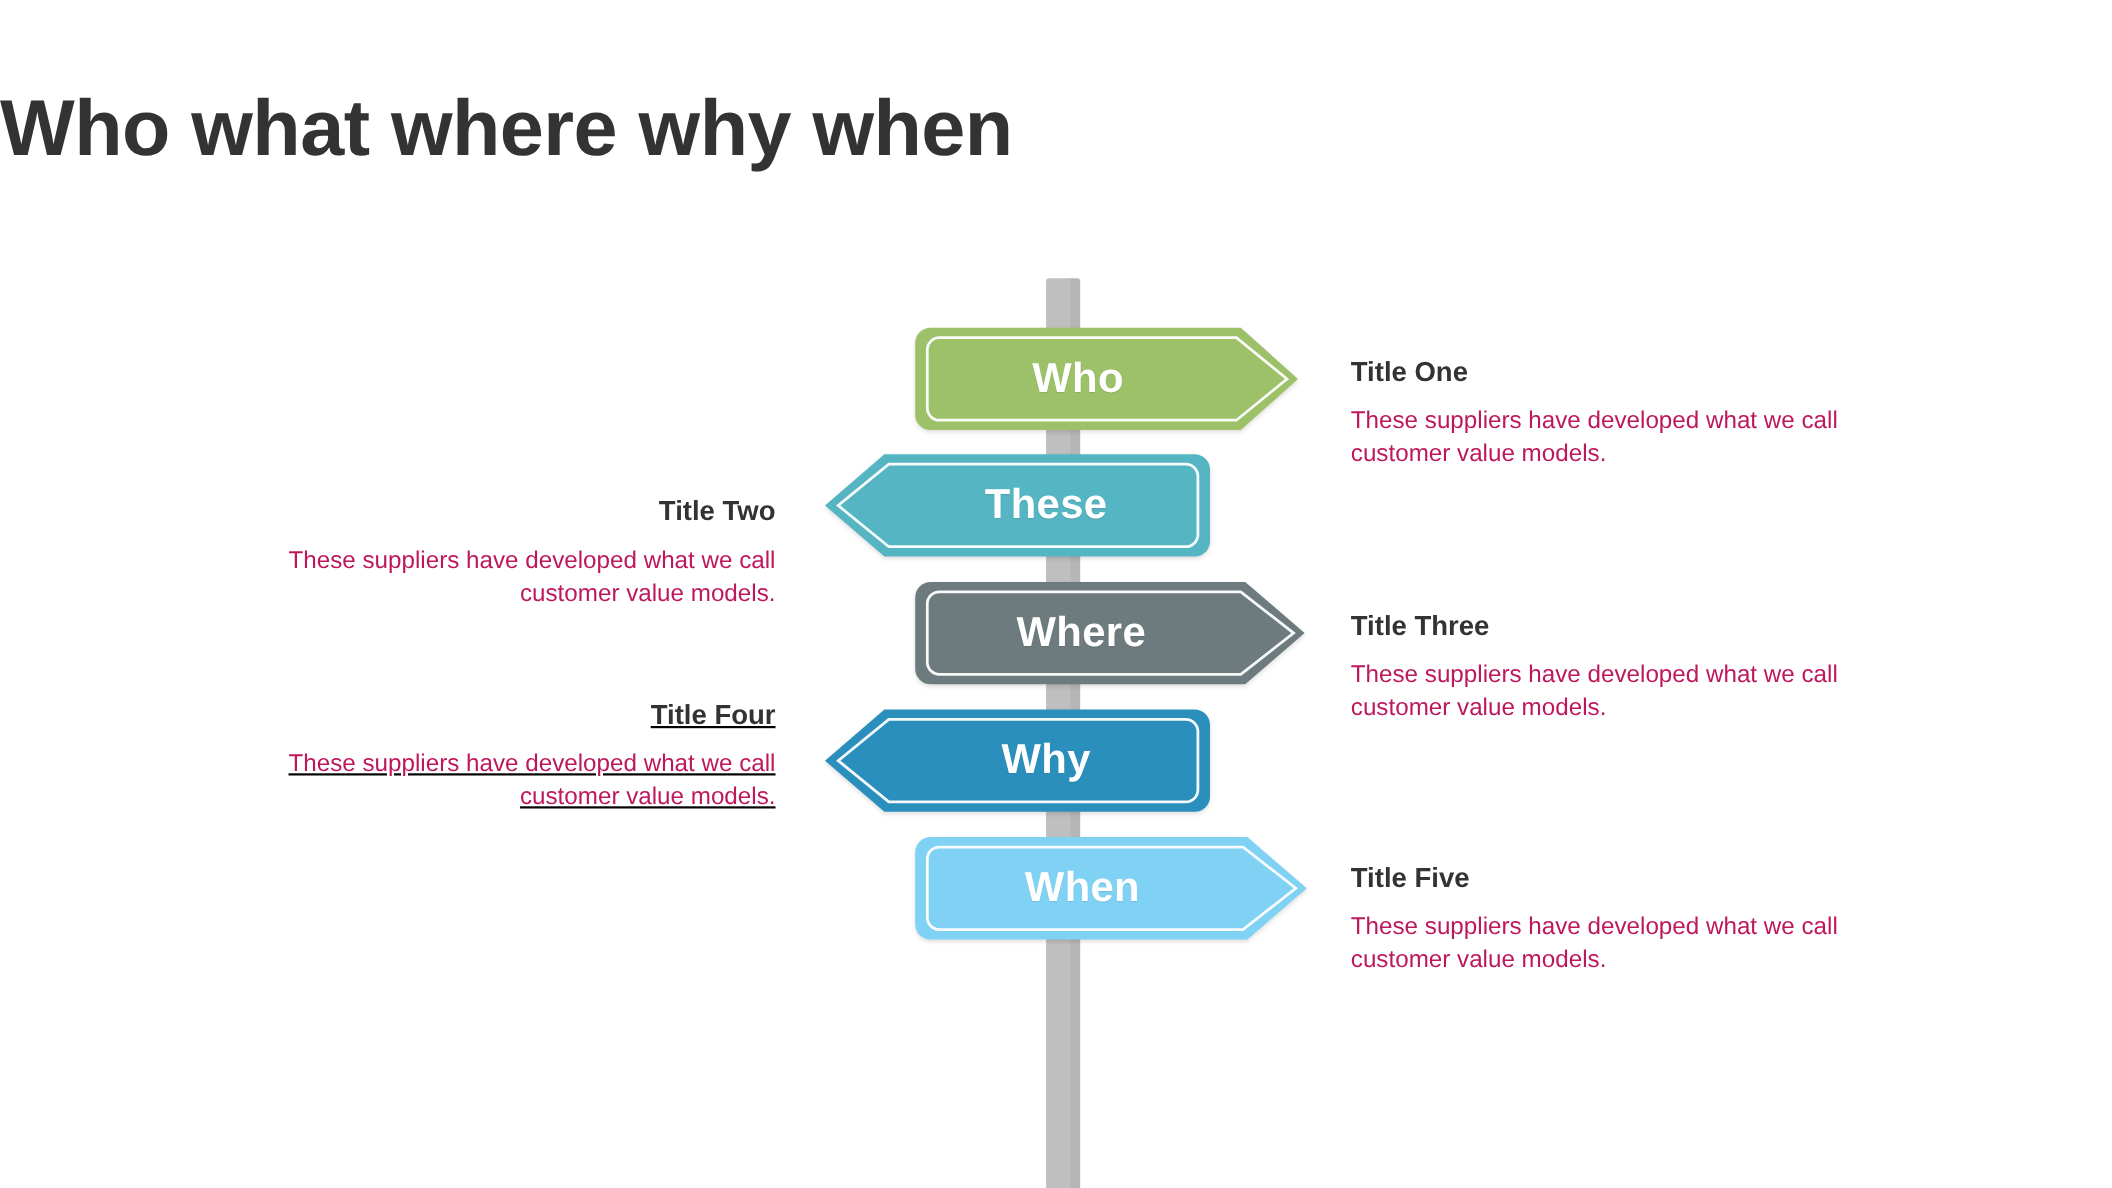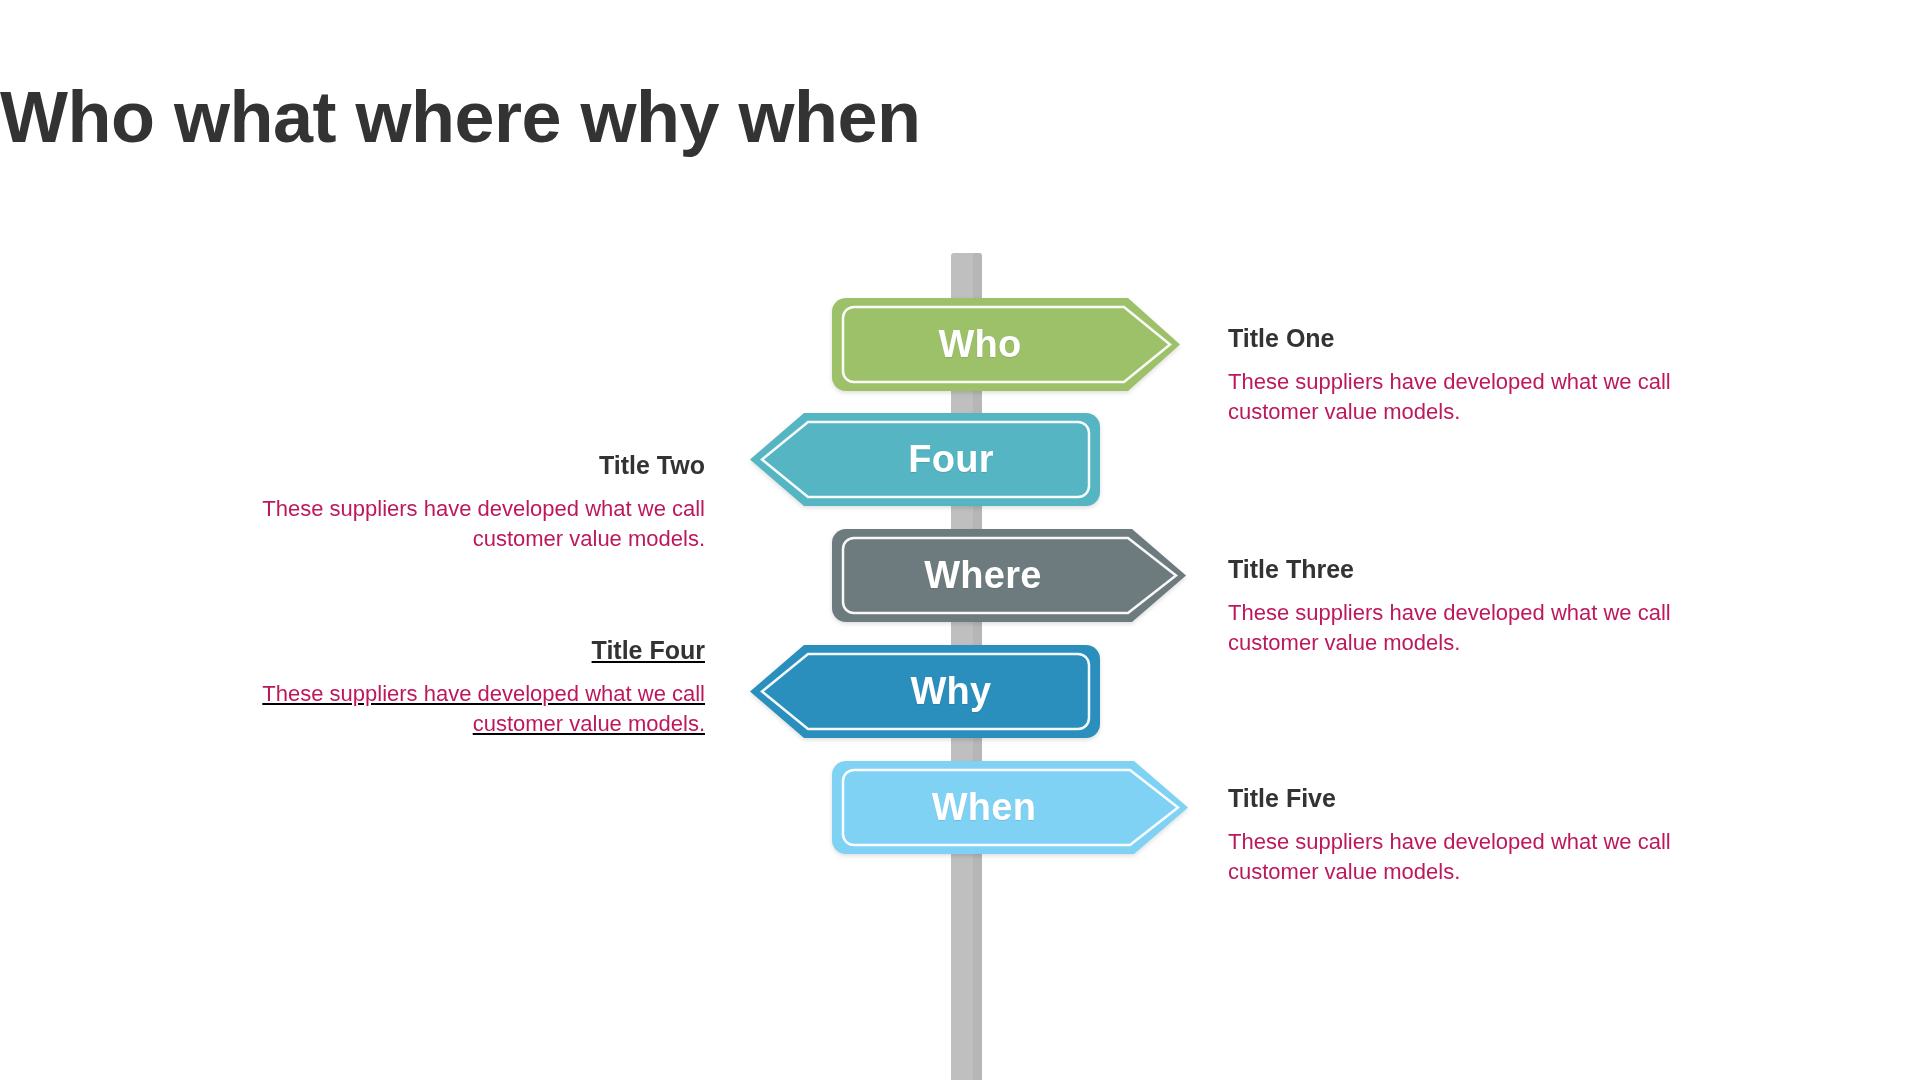--- a/index.html
+++ b/index.html
@@ -123,21 +123,21 @@
     <path d="M22,9 H292 L338,46.5 L292,84 H22 A11,11 0 0 1 11,73 V20 A11,11 0 0 1 22,9 Z" fill="none" stroke="#ffffff" stroke-width="2.5" opacity="0.95"></path>
   </svg>
   <div class="sign-label">Who</div>
 </div>
 
 <div class="sign point-left" id="sign-2" style="left:750px; top:413px; width:350px;">
   <svg width="350" height="93" viewBox="0 0 350 93" preserveAspectRatio="none">
     <path d="M54,0 H336 A14,14 0 0 1 350,14 V79 A14,14 0 0 1 336,93 H54 L0,46.5 Z" id="sign-2-fill" fill="#55b5c2"></path>
     <path d="M58,9 H328 A11,11 0 0 1 339,20 V73 A11,11 0 0 1 328,84 H58 L12,46.5 Z" fill="none" stroke="#ffffff" stroke-width="2.5" opacity="0.95"></path>
   </svg>
-  <div class="sign-label">Four</div>
+  <div class="sign-label">These</div>
 </div>
 
 <div class="sign point-right" id="sign-3" style="left:832px; top:529px; width:354px;">
   <svg width="354" height="93" viewBox="0 0 354 93" preserveAspectRatio="none">
     <path d="M14,0 H300 L354,46.5 L300,93 H14 A14,14 0 0 1 0,79 V14 A14,14 0 0 1 14,0 Z" id="sign-3-fill" fill="#6d7b7e"></path>
     <path d="M22,9 H296 L344,46.5 L296,84 H22 A11,11 0 0 1 11,73 V20 A11,11 0 0 1 22,9 Z" fill="none" stroke="#ffffff" stroke-width="2.5" opacity="0.95"></path>
   </svg>
   <div class="sign-label">Where</div>
 </div>
 

